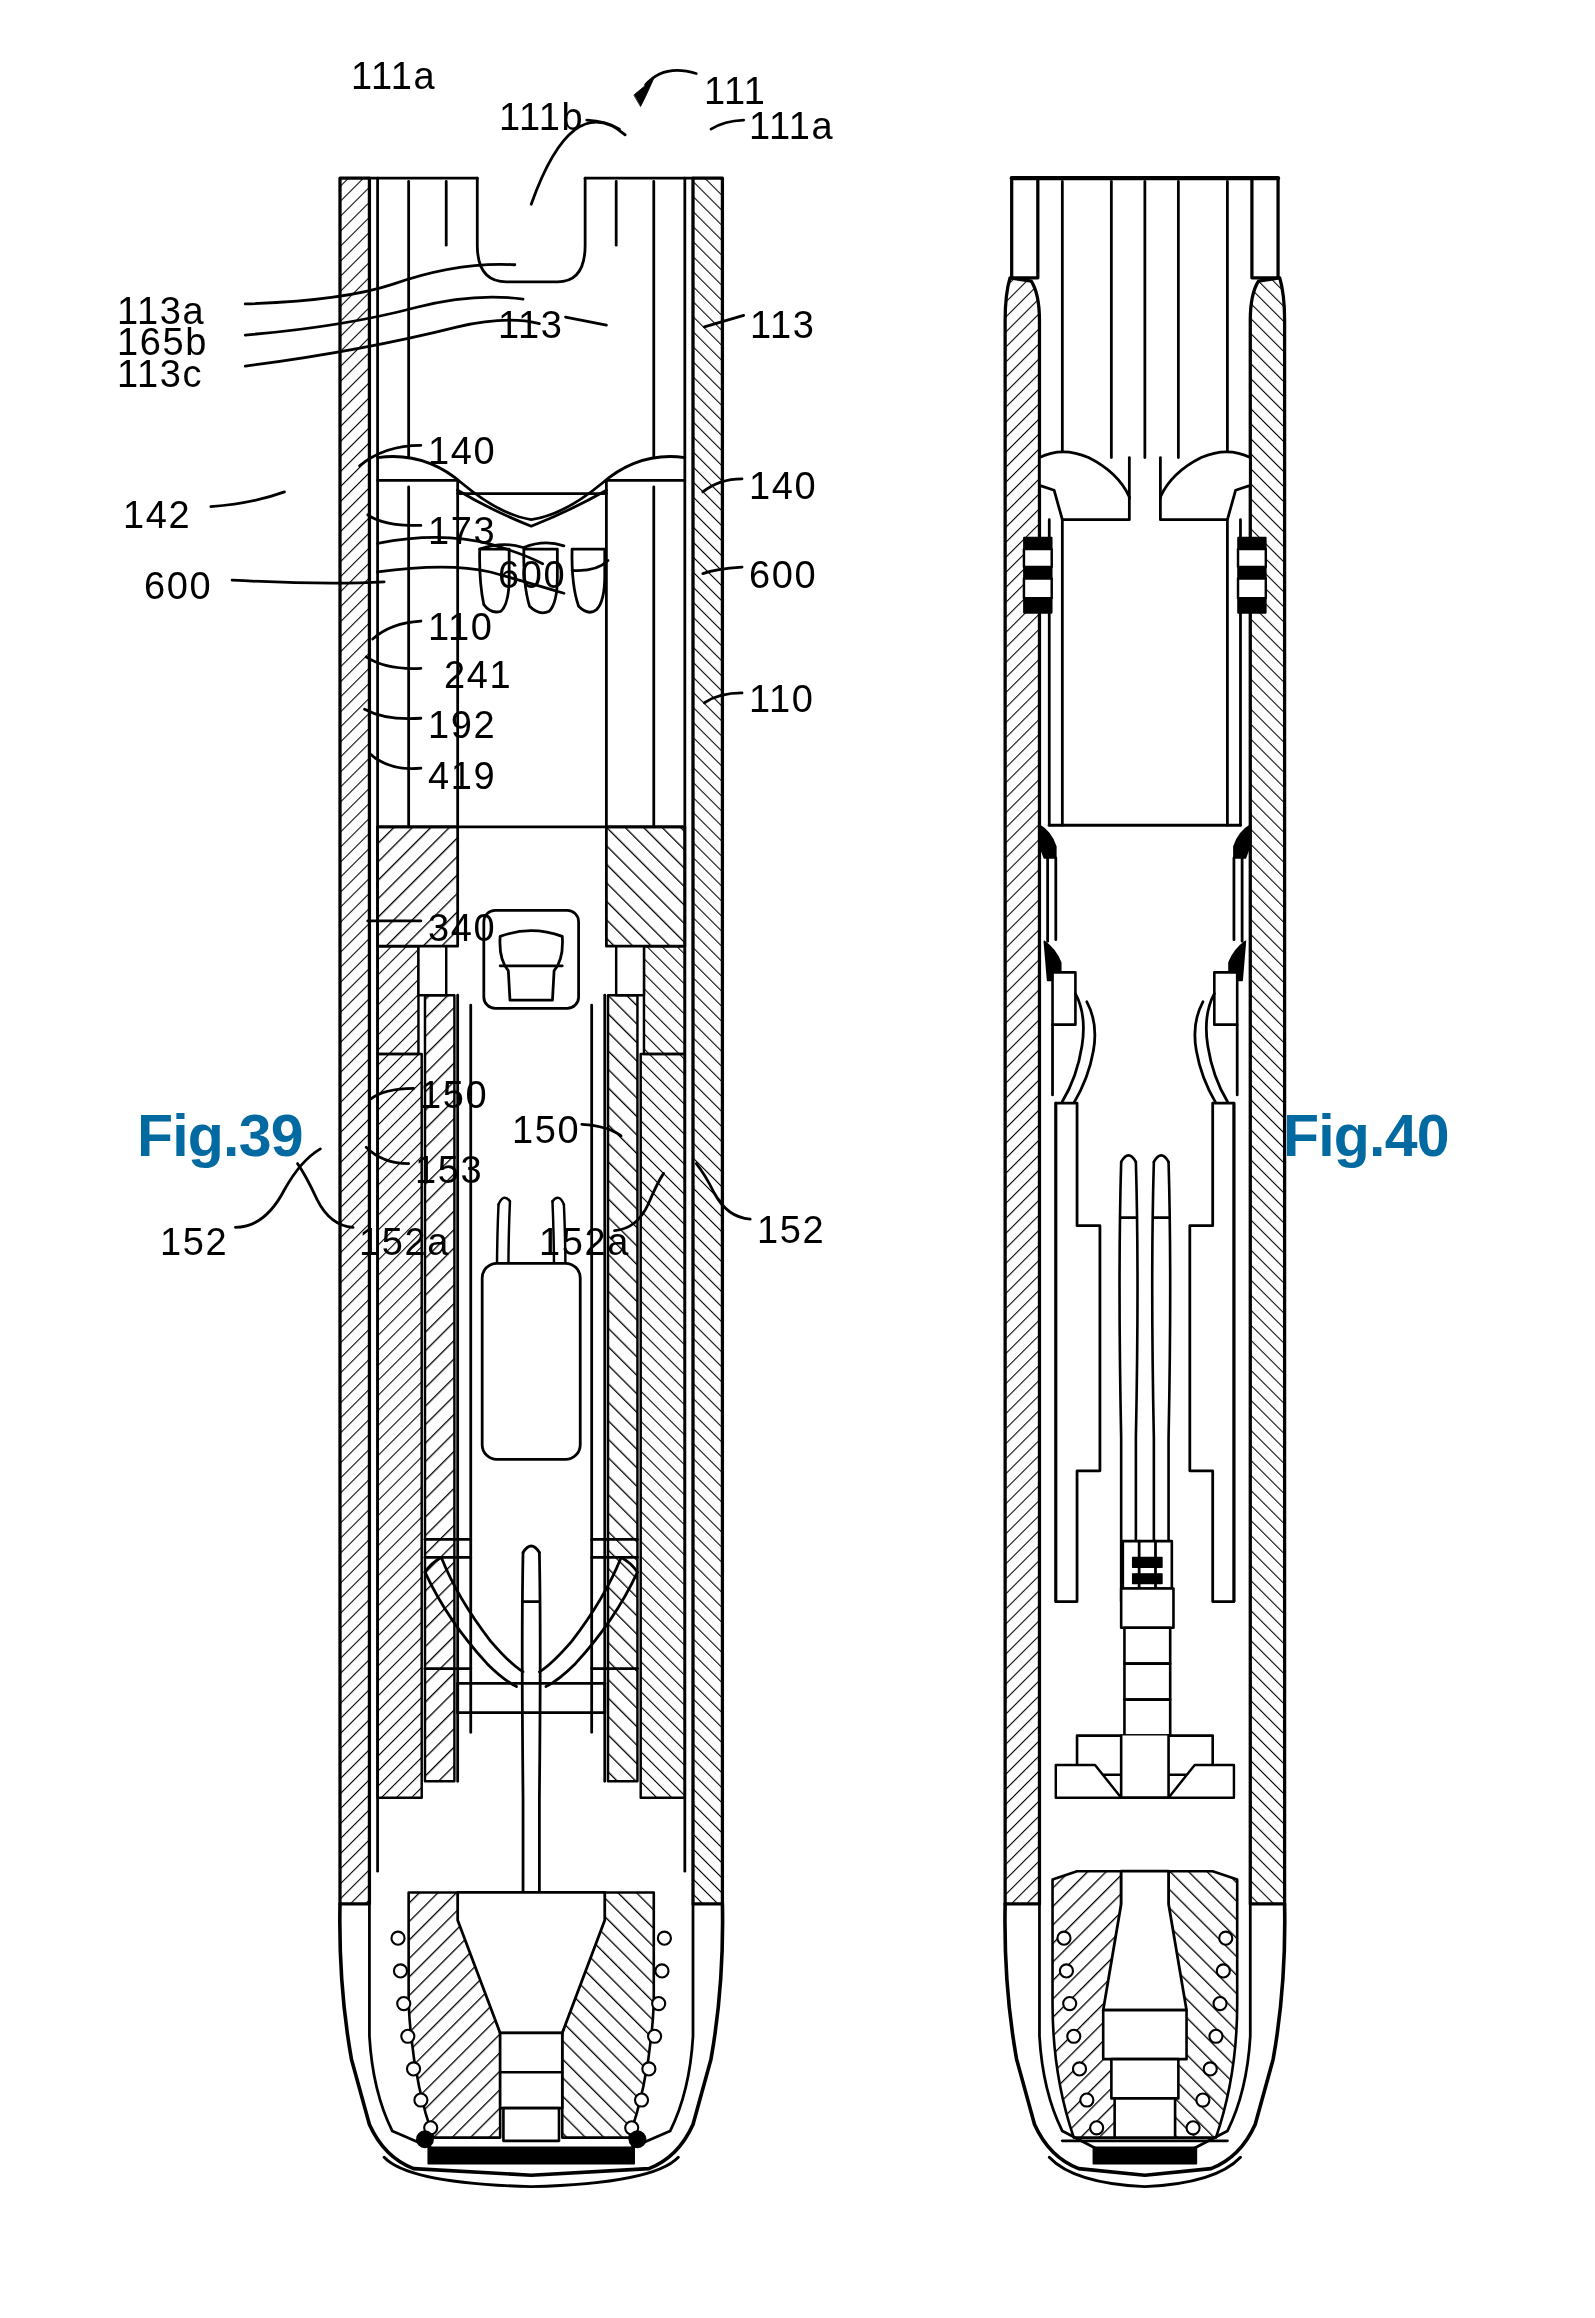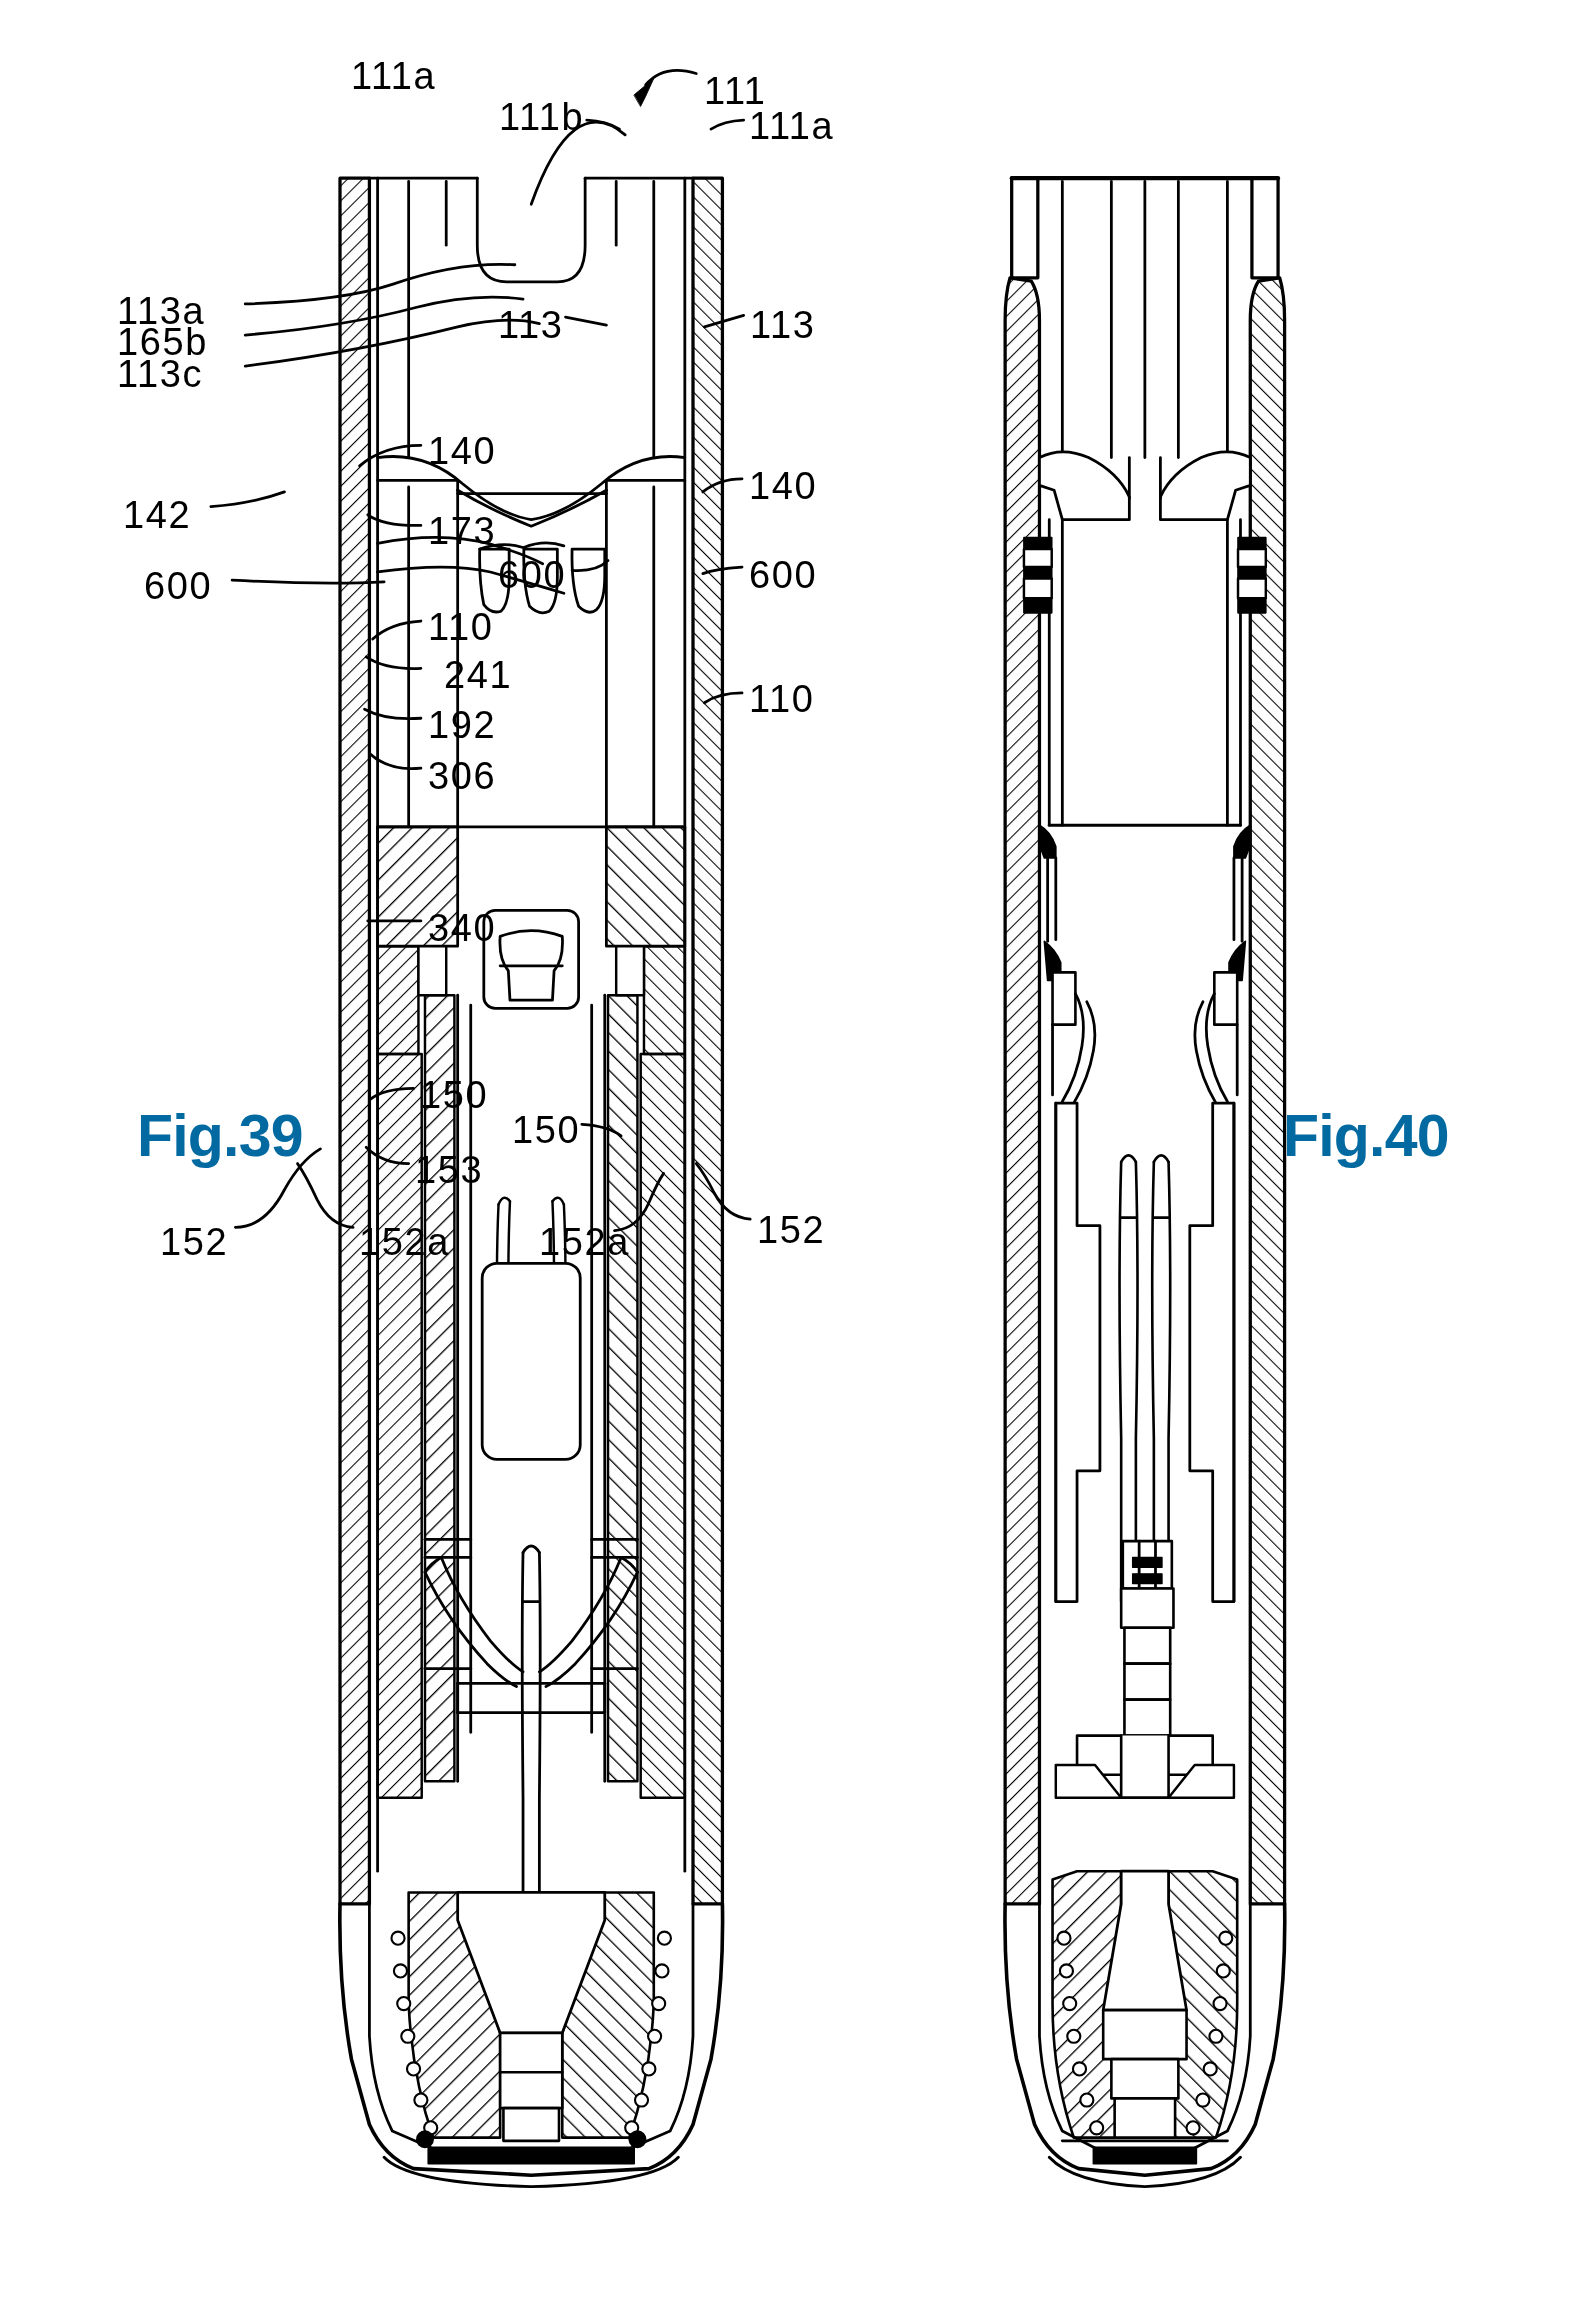--- a/index.html
+++ b/index.html
@@ -371,21 +371,21 @@
   <div class="ref-label" style="left:117px; top:292px;">113a</div>
   <div class="ref-label" style="left:117px; top:323px;">165b</div>
   <div class="ref-label" style="left:117px; top:355px;">113c</div>
   <div class="ref-label" style="left:428px; top:432px;">140</div>
   <div class="ref-label" style="left:123px; top:496px;">142</div>
   <div class="ref-label" style="left:428px; top:512px;">173</div>
   <div class="ref-label" style="left:144px; top:567px;">600</div>
   <div class="ref-label" style="left:428px; top:608px;">110</div>
   <div class="ref-label" style="left:444px; top:656px;">241</div>
   <div class="ref-label" style="left:428px; top:706px;">192</div>
-  <div class="ref-label" style="left:428px; top:757px;">306</div>
+  <div class="ref-label" style="left:428px; top:757px;">419</div>
   <div class="ref-label" style="left:428px; top:909px;">340</div>
   <div class="ref-label" style="left:420px; top:1076px;">150</div>
   <div class="ref-label" style="left:415px; top:1151px;">153</div>
   <div class="ref-label" style="left:160px; top:1223px;">152</div>
   <div class="ref-label" style="left:359px; top:1223px;">152a</div>
 
   <div class="ref-label" style="left:704px; top:72px;">111</div>
   <div class="ref-label" style="left:499px; top:98px;text-align:right;">111b</div>
   <div class="ref-label" style="left:749px; top:107px;">111a</div>
   <div class="ref-label" style="left:498px; top:306px;">113</div>

